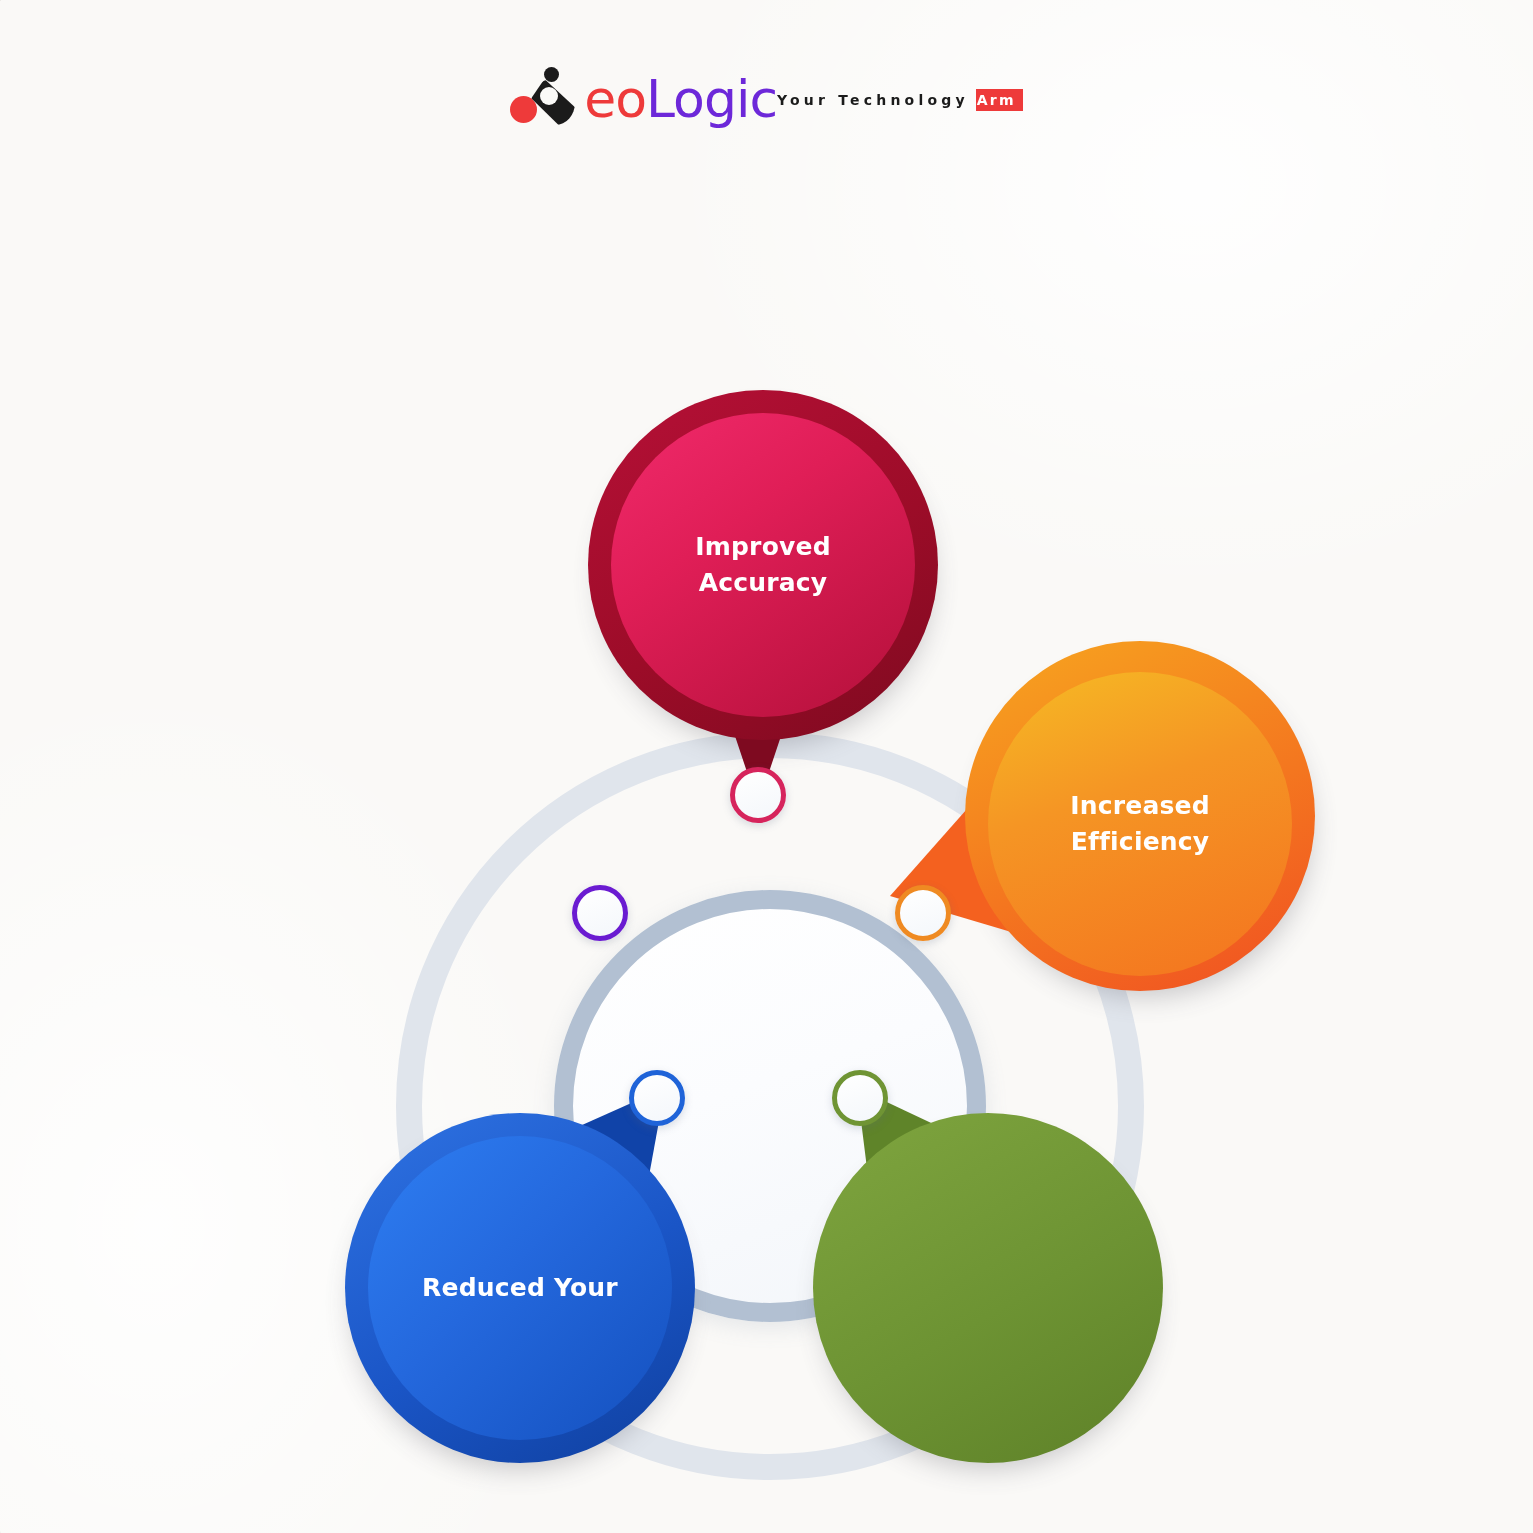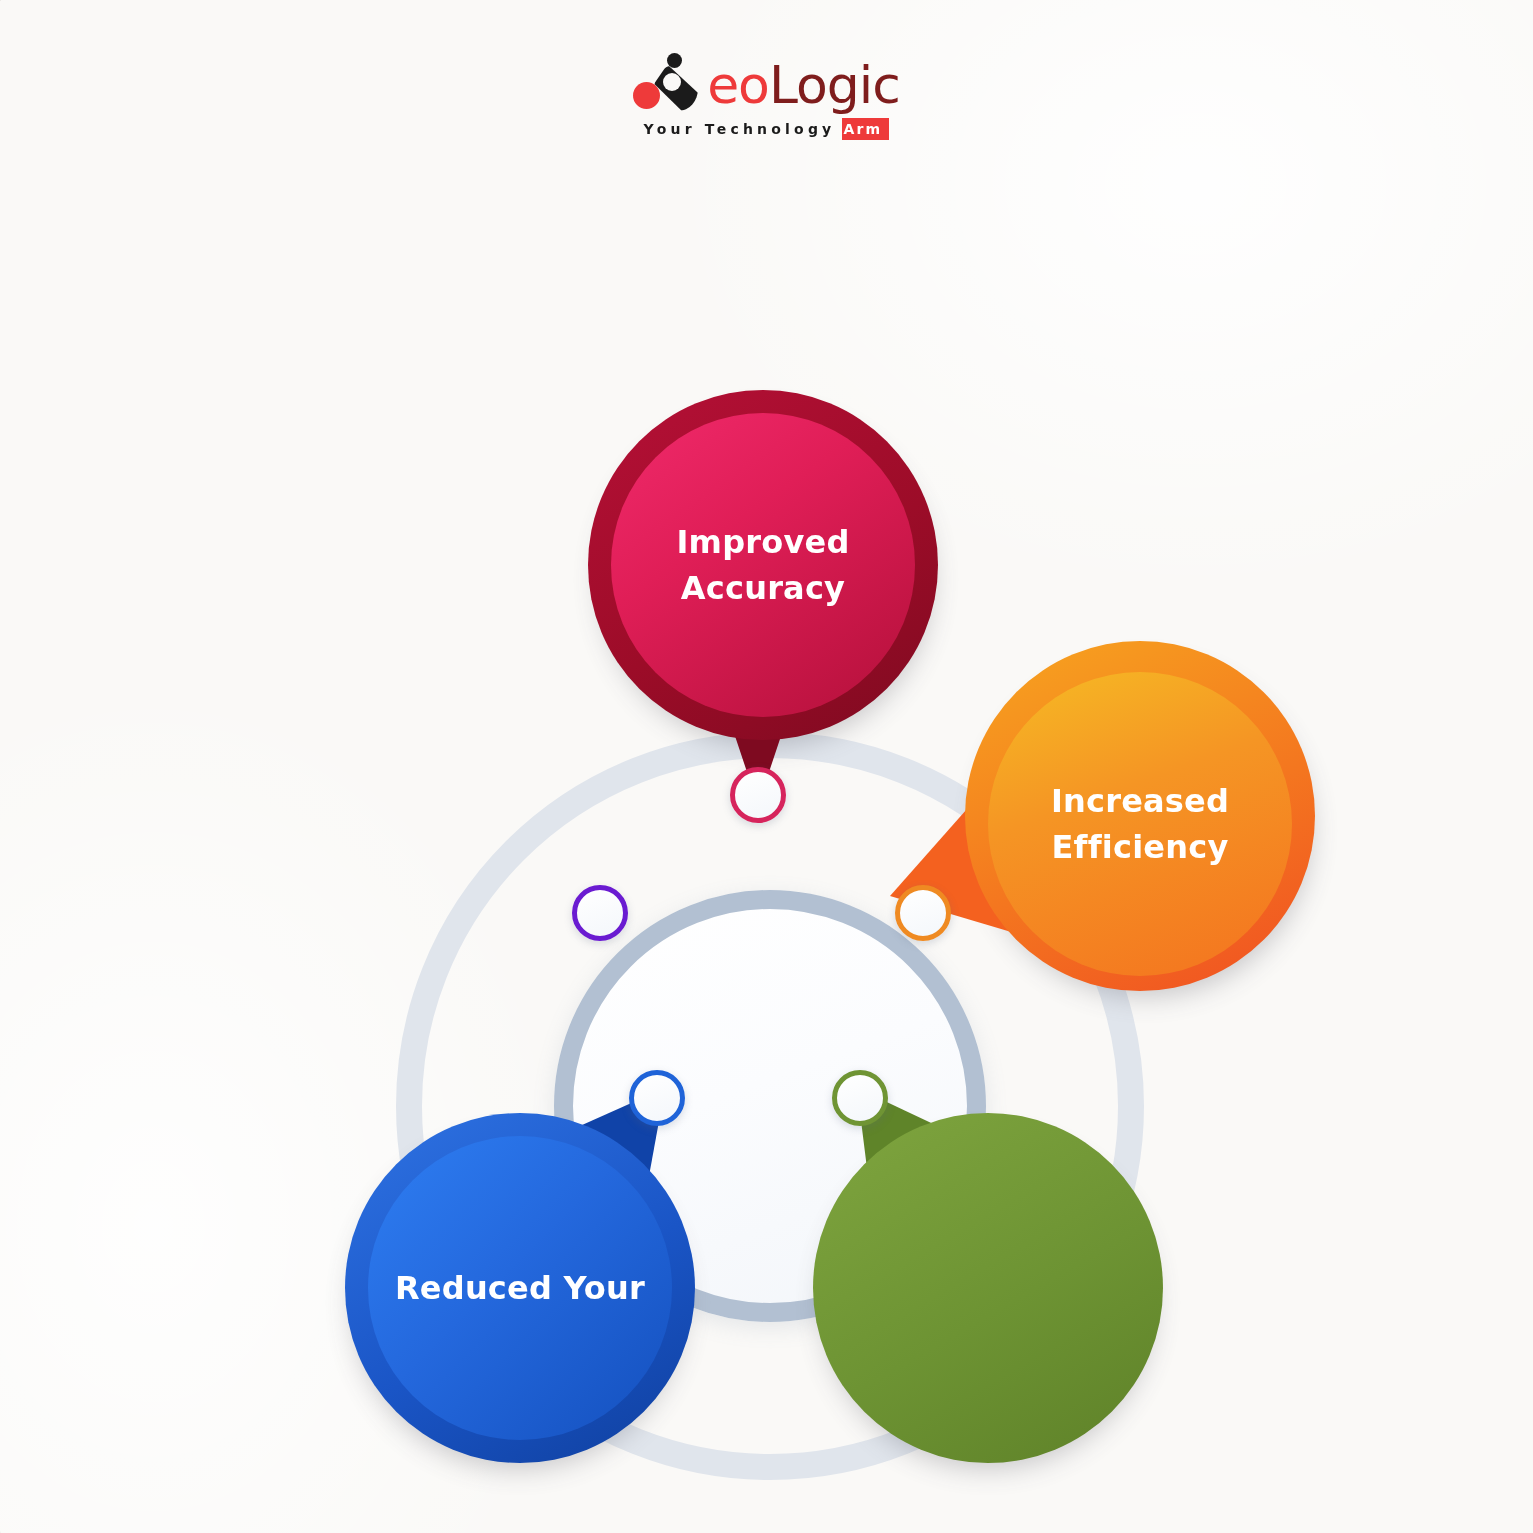--- a/index.html
+++ b/index.html
@@ -19,31 +19,31 @@
       linear-gradient(118deg, rgba(230,228,224,.45) 0 1px, rgba(0,0,0,0) 1px 260px),
       linear-gradient(32deg, rgba(232,230,226,.40) 0 1px, rgba(0,0,0,0) 1px 330px),
       linear-gradient(74deg, rgba(234,232,228,.35) 0 1px, rgba(0,0,0,0) 1px 410px),
       linear-gradient(152deg, rgba(231,229,225,.35) 0 1px, rgba(0,0,0,0) 1px 295px),
       #faf9f7;
     pointer-events:none;
   }
 
   
   .header{position:absolute;top:0;left:0;right:0;text-align:center;}
-  .logo{position:relative;height:96px;margin-top:48px;display:flex;align-items:center;justify-content:center;flex-direction:column;}
+  .logo{position:relative;height:96px;margin-top:48px;display:flex;align-items:center;justify-content:center;flex-direction:row;}
   .logo-row{display:flex;align-items:flex-end;justify-content:center;height:58px;}
   .logo-mark{position:relative;width:78px;height:56px;}
   .logo-dot{position:absolute;left:0;bottom:2px;width:27px;height:27px;border-radius:50%;background:#ee3a3a;}
   .logo-head{position:absolute;left:34px;top:-2px;width:15px;height:15px;border-radius:50%;background:#1b1b1b;}
   .logo-body{position:absolute;left:21px;top:10px;width:44px;height:46px;background:#1b1b1b;
     border-radius:50% 50% 46% 54% / 54% 46% 50% 50%;
     clip-path:polygon(30% 0%,100% 62%,100% 100%,62% 100%,0% 42%);}
   .logo-body:after{content:"";position:absolute;left:9px;top:8px;width:18px;height:18px;border-radius:50%;background:#faf9f7;}
   .logo-eo{font-family:"DejaVu Sans", sans-serif;font-size:52px;font-weight:400;color:#ee3a3a;letter-spacing:-1px;line-height:.96;margin-left:-4px;}
-  .logo-logic{font-family:"DejaVu Sans", sans-serif;font-size:52px;font-weight:400;color:#7f1d1d;letter-spacing:-1px;line-height:.96;text-align:center;}
+  .logo-logic{font-family:"DejaVu Sans", sans-serif;font-size:52px;font-weight:400;color:#6d28d9;letter-spacing:-1px;line-height:.96;text-align:center;}
   .logo-tag{display:flex;align-items:center;justify-content:center;gap:7px;margin-top:7px;}
   .logo-tag-text{font-size:14px;font-weight:700;letter-spacing:4.2px;color:#1b1b1b;}
   .logo-tag-badge{font-size:14px;font-weight:700;letter-spacing:2.2px;color:#ffffff;background:#ee3a3a;padding:3px 7px 3px 1px;}
 
   .title{margin:28px auto 0;width:1180px;}
   .title-line{
     font-family:"Liberation Sans", sans-serif;
     font-weight:700;font-size:76px;line-height:1.16;
     letter-spacing:0px;color:#242424;text-transform:uppercase;
     transform:scaleX(.68);transform-origin:center;
@@ -70,21 +70,21 @@
     position:absolute;border-radius:50%;
     filter:blur(14px);opacity:.30;background:#4a4a55;
   }
   .bubble-outer{position:absolute;border-radius:50%;}
   .bubble-inner{
     position:absolute;border-radius:50%;
     display:flex;align-items:center;justify-content:center;text-align:center;
   }
   .bubble-label{
     font-family:"DejaVu Sans", sans-serif;
-    color:#ffffff;font-weight:700;font-size:32px;line-height:1.44;
+    color:#ffffff;font-weight:700;font-size:25px;line-height:1.44;
     letter-spacing:.2px;padding:0 18px;
   }
   .tail{position:absolute;}
 
   
   .marker{
     position:absolute;width:56px;height:56px;border-radius:50%;
     box-sizing:border-box;border:5px solid #999;
     background:linear-gradient(160deg,#ffffff 0%,#f4f7fb 100%);
     box-shadow:0 3px 8px rgba(90,105,130,.22);

